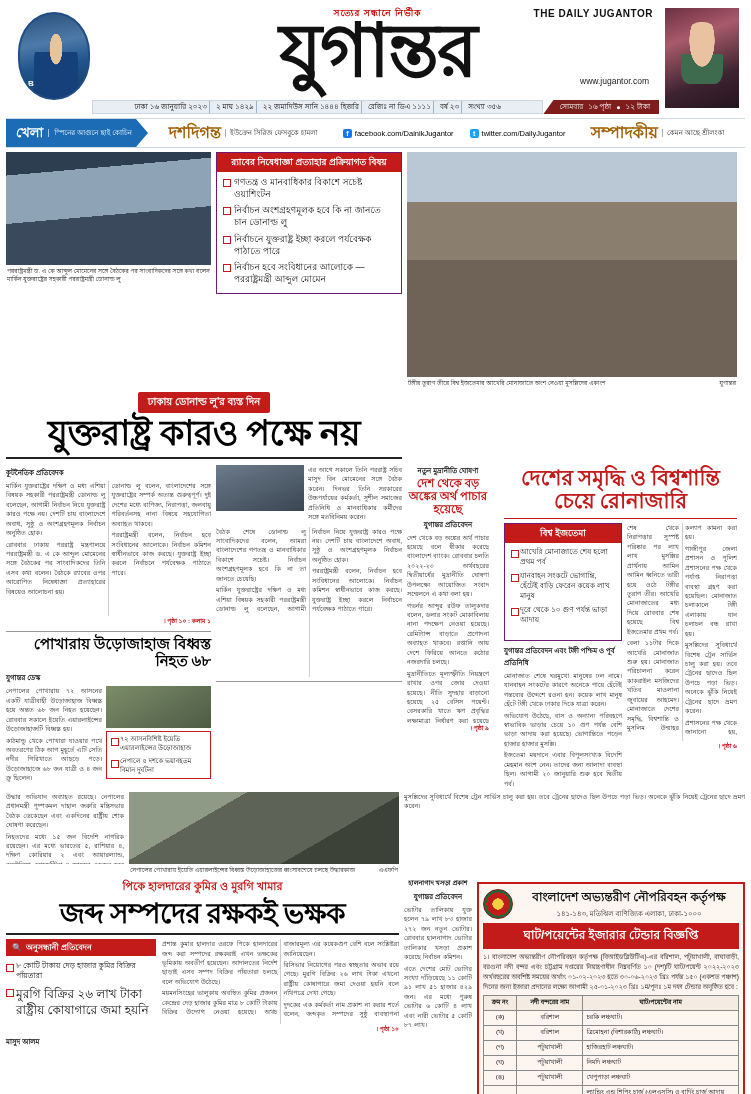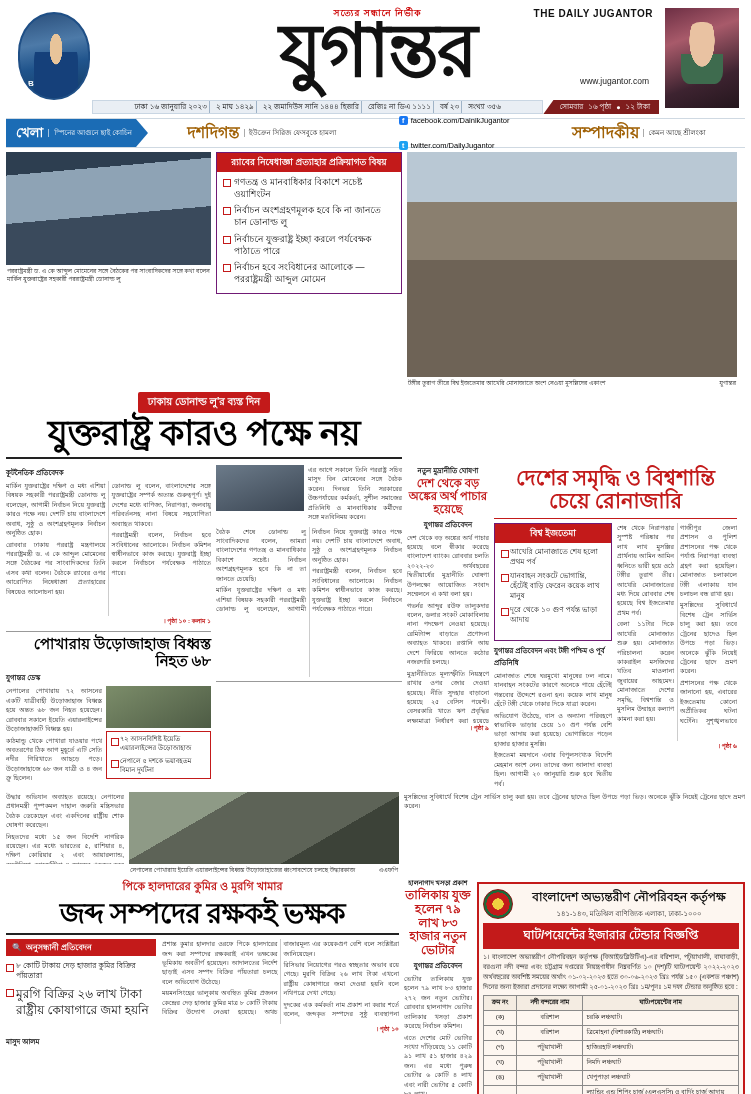--- a/index.html
+++ b/index.html
@@ -79,21 +79,21 @@
     background: #1b6cb5; color: #fff; display: flex; align-items: center; gap: 5px;
     padding: 0 16px 0 10px; clip-path: polygon(0 0, calc(100% - 12px) 0, 100% 50%, calc(100% - 12px) 100%, 0 100%);
   }
   .nav-pill.right { padding: 0 10px 0 18px; clip-path: polygon(12px 0, 100% 0, 100% 100%, 12px 100%, 0 50%); }
   .nav-pill .big { font-size: 13px; font-weight: bold; }
   .nav-pill .sub { font-size: 7px; line-height: 1.15; border-left: 1px solid rgba(255,255,255,.6); padding-left: 5px; }
   .nav-mid { flex: 1; display: flex; align-items: center; justify-content: space-around; padding: 0 8px; }
   .nav-item { display: flex; align-items: center; gap: 4px; }
   .nav-item .big { font-size: 16px; font-weight: bold; color: #a16207; }
   .nav-item .sub { font-size: 7px; line-height: 1.2; color:#222; border-left:1px solid #aaa; padding-left:4px; }
-  .social { display: flex; flex-direction: column; gap: 16px; font-size: 7.5px; }
+  .social { display: flex; flex-direction: row; gap: 16px; font-size: 7.5px; }
   .social div { display: flex; align-items: center; gap: 3px; }
   .sicon { width: 9px; height: 9px; border-radius: 2px; background: #1877f2; color: #fff;
            font-size: 7px; line-height: 9px; text-align: center; font-weight: bold; flex:none; }
   .sicon.tw { background: #1da1f2; }
 
   
   .content { display: flex; gap: 5px; margin-top: 4px; }
   .col { display: flex; flex-direction: column; }
   .colL { width: 205px; }
   .colM { width: 186px; }
@@ -327,21 +327,21 @@
       </div>
       <div class="body-text cols2" style="height:150px;overflow:hidden">
         <p>বৈঠক শেষে ডোনাল্ড লু সাংবাদিকদের বলেন, আমরা বাংলাদেশের গণতন্ত্র ও মানবাধিকার বিকাশে সচেষ্ট। নির্বাচন অংশগ্রহণমূলক হবে কি না তা জানতে চেয়েছি।</p>
         <p>মার্কিন যুক্তরাষ্ট্রের দক্ষিণ ও মধ্য এশিয়া বিষয়ক সহকারী পররাষ্ট্রমন্ত্রী ডোনাল্ড লু বলেছেন, আগামী নির্বাচন নিয়ে যুক্তরাষ্ট্র কারও পক্ষে নয়। দেশটি চায় বাংলাদেশে অবাধ, সুষ্ঠু ও অংশগ্রহণমূলক নির্বাচন অনুষ্ঠিত হোক।</p>
         <p>পররাষ্ট্রমন্ত্রী বলেন, নির্বাচন হবে সংবিধানের আলোকে। নির্বাচন কমিশন স্বাধীনভাবে কাজ করছে। যুক্তরাষ্ট্র ইচ্ছা করলে নির্বাচনে পর্যবেক্ষক পাঠাতে পারে।</p>
       </div>
       <div class="rule"></div>
     </div>
 
     <div class="col" style="width:330px">
-      <div style="display:flex;gap:5px">
+      <div style="display:flex;gap:15px">
 
         <div style="width:82px">
           <div style="text-align:center;font-size:7px;font-weight:bold;color:#111">নতুন মুদ্রানীতি ঘোষণা</div>
           <h3 class="head3 c" style="font-size:11.5px;color:#c31a1a">দেশ থেকে বড় অঙ্কের অর্থ পাচার হয়েছে</h3>
           <div class="byline" style="text-align:center">যুগান্তর প্রতিবেদন</div>
           <div class="body-text" style="height:190px;overflow:hidden">
             <p>দেশ থেকে বড় অঙ্কের অর্থ পাচার হয়েছে বলে স্বীকার করেছে বাংলাদেশ ব্যাংক। রোববার চলতি ২০২২-২৩ অর্থবছরের দ্বিতীয়ার্ধের মুদ্রানীতি ঘোষণা উপলক্ষ্যে আয়োজিত সংবাদ সম্মেলনে এ কথা বলা হয়।</p>
             <p>গভর্নর আব্দুর রউফ তালুকদার বলেন, ডলার সংকট মোকাবিলায় নানা পদক্ষেপ নেওয়া হয়েছে। রেমিট্যান্স বাড়াতে প্রণোদনা অব্যাহত থাকবে। রপ্তানি আয় দেশে ফিরিয়ে আনতে কঠোর নজরদারি চলছে।</p>
             <p>মুদ্রানীতিতে মূল্যস্ফীতি নিয়ন্ত্রণে রাখার ওপর জোর দেওয়া হয়েছে। নীতি সুদহার বাড়ানো হয়েছে ২৫ বেসিস পয়েন্ট। বেসরকারি খাতে ঋণ প্রবৃদ্ধির লক্ষ্যমাত্রা নির্ধারণ করা হয়েছে ১৪ দশমিক ১ শতাংশ।</p>
 
@@ -433,21 +433,20 @@
             <p>রিসিভার নিয়োগের পরও স্বচ্ছতার অভাব রয়ে গেছে। মুরগি বিক্রির ২৬ লাখ টাকা এখনো রাষ্ট্রীয় কোষাগারে জমা দেওয়া হয়নি বলে নথিপত্রে দেখা গেছে।</p>
             <p>দুদকের এক কর্মকর্তা নাম প্রকাশ না করার শর্তে বলেন, জব্দকৃত সম্পদের সুষ্ঠু ব্যবস্থাপনা নিশ্চিত করতে না পারলে রাষ্ট্র বড় ধরনের আর্থিক ক্ষতির মুখে পড়বে।</p>
           </div>
           <div class="jump">৷ পৃষ্ঠা ১০</div>
         </div>
       </div>
     </div>
 
     <div style="width:68px">
       <div style="font-size:6.5px;font-weight:bold;text-align:center">হালনাগাদ খসড়া প্রকাশ</div>
-      <h3 class="head3 c" style="font-size:12px;color:#c31a1a">তালিকায় যুক্ত হলেন ৭৯ লাখ ৮৩ হাজার নতুন ভোটার</h3>
       <div class="byline" style="text-align:center">যুগান্তর প্রতিবেদন</div>
       <div class="body-text" style="height:150px;overflow:hidden">
         <p>ভোটার তালিকায় যুক্ত হলেন ৭৯ লাখ ৮৩ হাজার ২৭২ জন নতুন ভোটার। রোববার হালনাগাদ ভোটার তালিকার খসড়া প্রকাশ করেছে নির্বাচন কমিশন।</p>
         <p>এতে দেশের মোট ভোটার সংখ্যা দাঁড়িয়েছে ১১ কোটি ৯১ লাখ ৫১ হাজার ৪২৯ জন। এর মধ্যে পুরুষ ভোটার ৬ কোটি ৪ লাখ এবং নারী ভোটার ৫ কোটি ৮৭ লাখ।</p>
 
       </div>
     </div>
 
     <div style="flex:1">
       <div class="ad">

